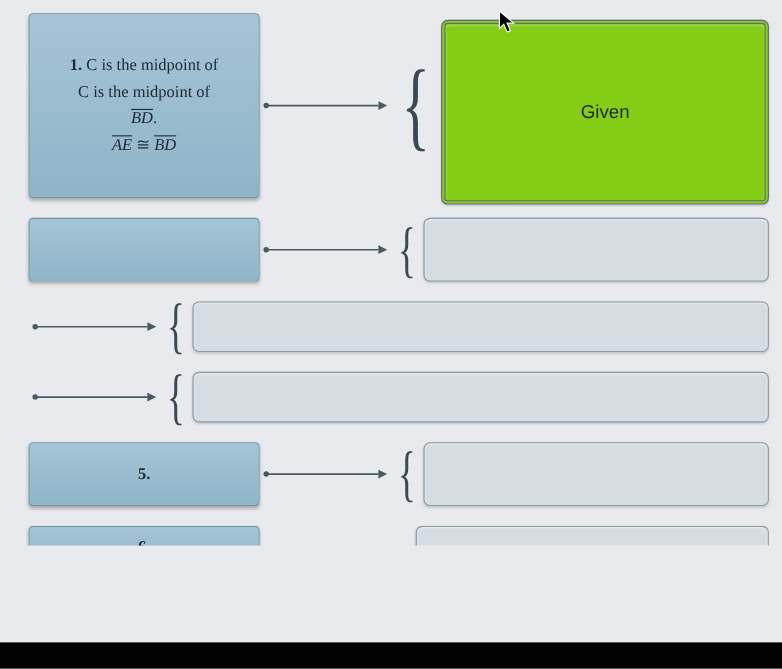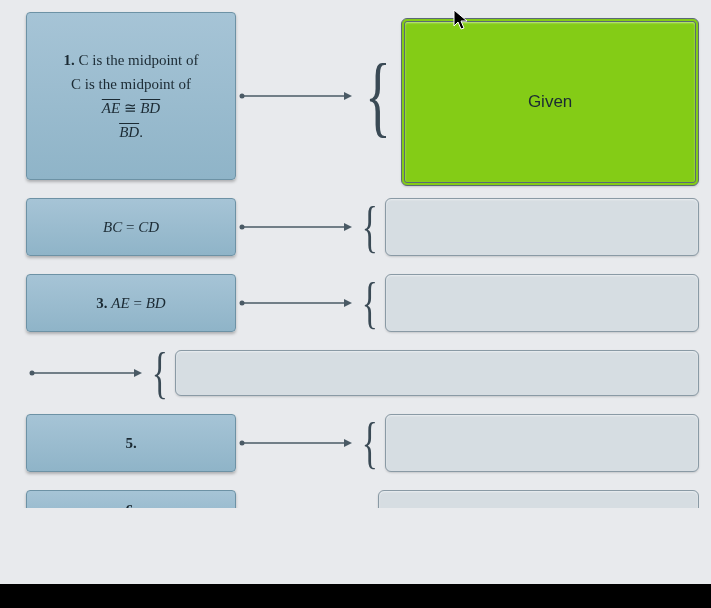--- a/index.html
+++ b/index.html
@@ -100,57 +100,53 @@
   }
   .bottombar { position:absolute; bottom:0; left:0; right:0; height:24px; background:#000; }
 </style>
 </head>
 <body>
 
 <div class="row row1">
   <div class="statement">
     <div><span class="num">1.</span> <span>C is the midpoint of</span></div>
     <div>C is the midpoint of</div>
+    <div><span class="overline">BD</span>.</div>
     <div><span class="overline">AE</span> ≅ <span class="overline">BD</span></div>
-    <div><span class="overline">BD</span>.</div>
   </div>
   <div class="connector">
     <svg viewBox="0 0 120 20">
       <line x1="6" y1="10" x2="108" y2="10" stroke="#4a5a65" stroke-width="1.5"></line>
       <circle cx="6" cy="10" r="2.5" fill="#4a5a65"></circle>
       <polygon points="108,6 116,10 108,14" fill="#4a5a65"></polygon>
     </svg>
   </div>
   <div class="brace">{</div>
   <div class="reason">
     <div class="reason-box">Given</div>
   </div>
 </div>
 
 <div class="row">
   <div class="statement">
-    <div><span class="math">BC</span> = <span class="math">CD</span></div>
-  </div>
-  <div class="connector">
-    <svg viewBox="0 0 120 20">
-        <line x1="6" y1="10" x2="108" y2="10" stroke="#4a5a65" stroke-width="1.5"></line>
-        <circle cx="6" cy="10" r="2.5" fill="#4a5a65"></circle>
-        <polygon points="108,6 116,10 108,14" fill="#4a5a65"></polygon>
-      </svg>
-  </div>
-  <div class="brace">{</div>
-  <div class="reason">
-    <div class="reason-box"></div>
-  </div>
-</div>
-
-<div class="row">
-  <div class="statement">
-    <div><span class="num">3.</span> <span class="math">AE</span> = <span class="math">BD</span></div>
-  </div>
+  </div>
+  <div class="connector">
+    <svg viewBox="0 0 120 20">
+        <line x1="6" y1="10" x2="108" y2="10" stroke="#4a5a65" stroke-width="1.5"></line>
+        <circle cx="6" cy="10" r="2.5" fill="#4a5a65"></circle>
+        <polygon points="108,6 116,10 108,14" fill="#4a5a65"></polygon>
+      </svg>
+  </div>
+  <div class="brace">{</div>
+  <div class="reason">
+    <div class="reason-box"></div>
+  </div>
+</div>
+
+<div class="row">
   <div class="connector">
     <svg viewBox="0 0 120 20">
         <line x1="6" y1="10" x2="108" y2="10" stroke="#4a5a65" stroke-width="1.5"></line>
         <circle cx="6" cy="10" r="2.5" fill="#4a5a65"></circle>
         <polygon points="108,6 116,10 108,14" fill="#4a5a65"></polygon>
       </svg>
   </div>
   <div class="brace">{</div>
   <div class="reason">
     <div class="reason-box"></div>

